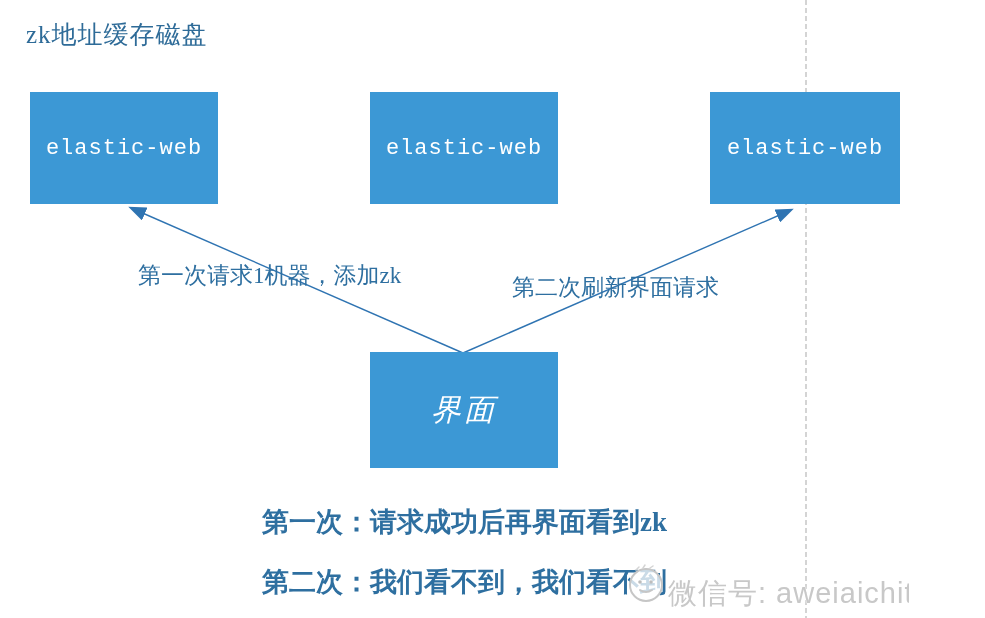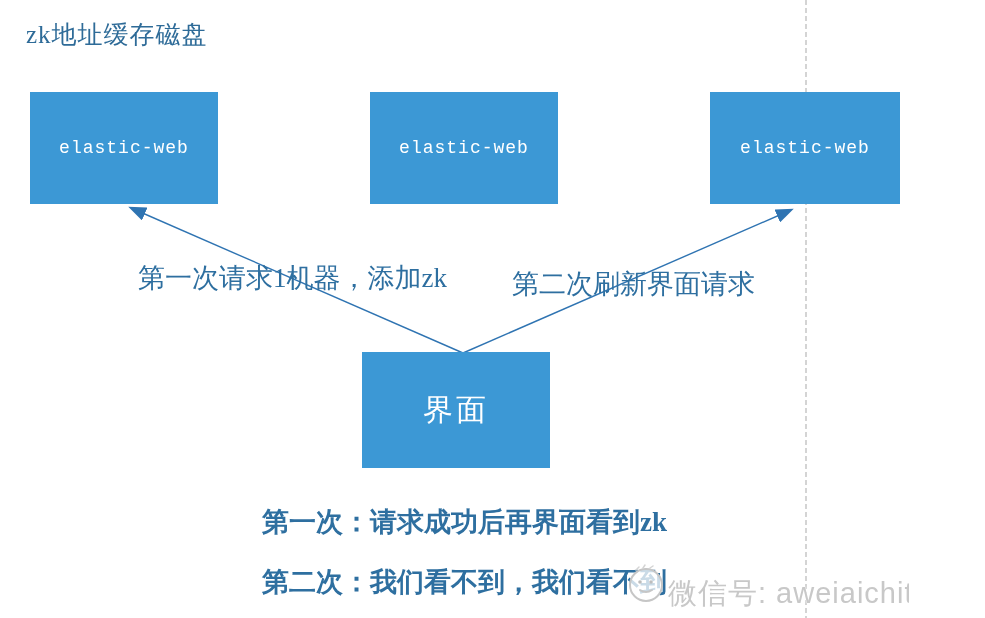--- a/index.html
+++ b/index.html
@@ -22,36 +22,36 @@
   .node{
     position:absolute;
     background:#3C98D5;
     color:#ffffff;
     display:flex;align-items:center;justify-content:center;
     z-index:2;
   }
   .node.web{
     width:188px;height:112px;top:92px;
     font-family:"Liberation Mono","DejaVu Sans Mono",monospace;
-    font-size:18px;letter-spacing:1px;
+    font-size:22px;letter-spacing:1px;
   }
   .node.web1{left:30px;}
   .node.web2{left:370px;}
   .node.web3{left:710px;width:190px;}
   .node.ui{
-    left:362px;top:352px;width:188px;height:116px;
-    font-size:30px;letter-spacing:3px;
+    left:370px;top:352px;width:188px;height:116px;
+    font-size:30px;letter-spacing:3px;font-style:italic;
   }
   .edge-label{
     position:absolute;
-    font-size:27px;color:#2E6FA0;
+    font-size:23px;color:#2E6FA0;
     white-space:nowrap;z-index:3;
   }
   .edge-label.l1{left:138px;top:260px;}
-  .edge-label.l2{left:512px;top:266px;}
+  .edge-label.l2{left:512px;top:272px;}
   .note{
     position:absolute;left:262px;
     font-size:27px;color:#2E6FA0;
     white-space:nowrap;z-index:3;font-weight:bold;
   }
   .note.n1{top:504px;}
   .note.n2{top:564px;}
   .watermark{
     position:absolute;left:626px;top:554px;z-index:4;
     display:flex;align-items:center;

